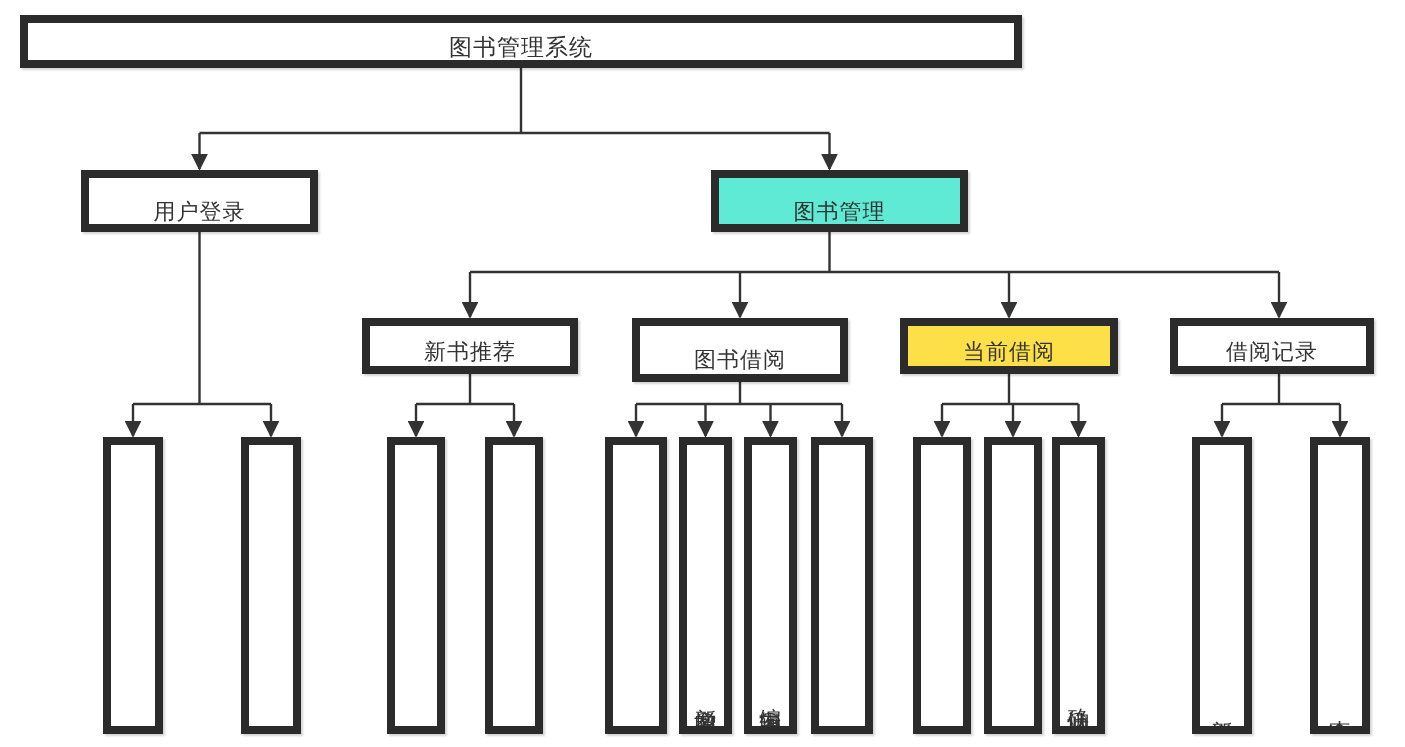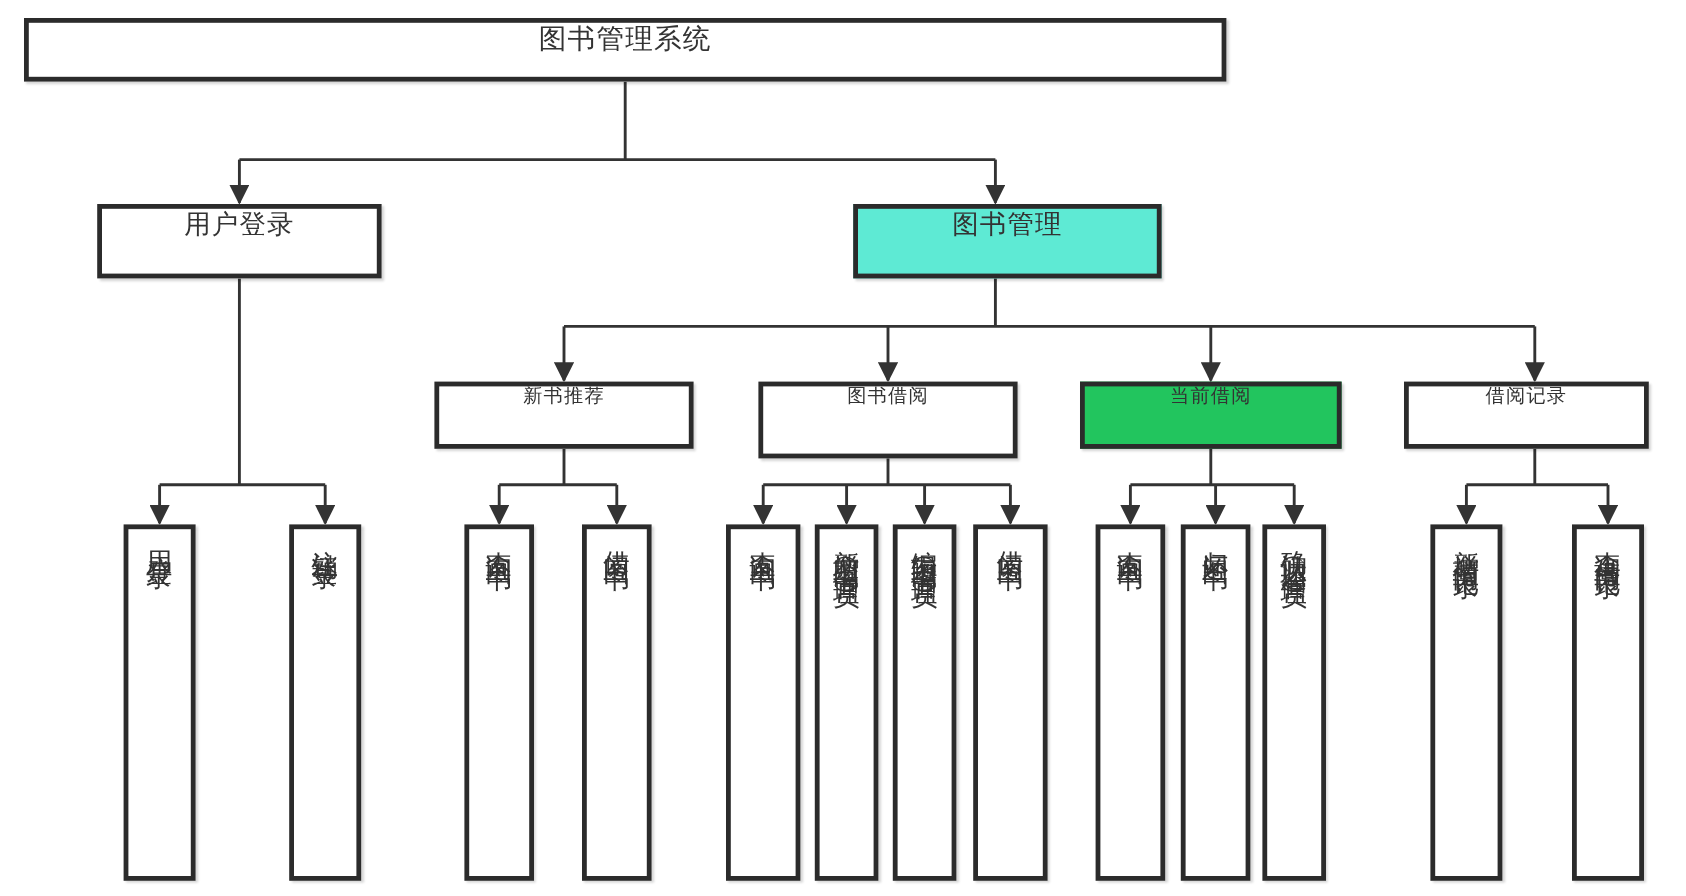--- a/index.html
+++ b/index.html
@@ -7,44 +7,44 @@
   body{
     font-family:"Liberation Sans","DejaVu Sans",sans-serif;
     width:1405px;height:747px;overflow:hidden;position:relative;
   }
   #diagram-root{position:relative;width:1405px;height:747px;}
   svg#tree-svg{position:absolute;left:0;top:0;width:1405px;height:747px;display:block;}
 
   .node-box{
     position:absolute;
     background:#ffffff;
-    border:4px solid #14532d;
+    border:8px solid #14532d;
     box-sizing:border-box;
     box-shadow:2px 2px 2px rgba(0,0,0,0.17);
-    display:flex;align-items:flex-start;justify-content:center;
+    display:flex;align-items:flex-end;justify-content:center;
     overflow:hidden;
   }
   .node-label{
     color:#333333;
     font-size:21px;
     letter-spacing:1px;
     line-height:1.15;
     white-space:nowrap;
     text-align:center;
   }
   .node-box.vertical .node-label{
     writing-mode:vertical-rl;
     text-orientation:upright;
     letter-spacing:4px;
     font-size:22px;
     white-space:nowrap;
   }
   .node-box.level-0 .node-label{font-size:23px;}
   .node-box.level-1 .node-label{font-size:22px;}
-  .node-box.level-2 .node-label{font-size:16px;font-family:Liberation Mono, monospace;}
+  .node-box.level-2 .node-label{font-size:22px;font-family:Liberation Mono, monospace;}
 
   #watermark{
     position:absolute;
     right:10px;bottom:3px;
     color:#b9b9b9;
     font-size:17px;
     letter-spacing:0.5px;
     white-space:nowrap;
     pointer-events:none;
     user-select:none;
@@ -106,21 +106,21 @@
       </div>
       <div class="node-box level-1" style="left: 711px; top: 170px; width: 257px; height: 62px; border-color: rgb(43, 43, 43); background: #5eead4;">
         <span class="node-label" style="color: rgb(51, 51, 51);">图书管理</span>
       </div>
       <div class="node-box level-2" style="left: 362px; top: 318px; width: 216px; height: 56px; border-color: rgb(43, 43, 43); background: rgb(255, 255, 255);">
         <span class="node-label" style="color: rgb(51, 51, 51);">新书推荐</span>
       </div>
       <div class="node-box level-2" style="left: 632px; top: 318px; width: 216px; height: 64px; border-color: rgb(43, 43, 43); background: rgb(255, 255, 255);">
         <span class="node-label" style="color: rgb(51, 51, 51);">图书借阅</span>
       </div>
-      <div class="node-box level-2" style="left: 900px; top: 318px; width: 218px; height: 56px; border-color: rgb(43, 43, 43); background: #22c55e;">
+      <div class="node-box level-2" style="left: 900px; top: 318px; width: 218px; height: 56px; border-color: rgb(43, 43, 43); background: #fde047;">
         <span class="node-label" style="color: rgb(51, 51, 51);">当前借阅</span>
       </div>
       <div class="node-box level-2" style="left: 1170px; top: 318px; width: 204px; height: 56px; border-color: rgb(43, 43, 43); background: rgb(255, 255, 255);">
         <span class="node-label" style="color: rgb(51, 51, 51);">借阅记录</span>
       </div>
       <div class="node-box level-3 vertical" style="left: 103px; top: 437px; width: 60px; height: 297px; border-color: rgb(43, 43, 43); background: rgb(255, 255, 255);">
         <span class="node-label" style="color: rgb(51, 51, 51);">用户登录</span>
       </div>
       <div class="node-box level-3 vertical" style="left: 241px; top: 437px; width: 60px; height: 297px; border-color: rgb(43, 43, 43); background: rgb(255, 255, 255);">
         <span class="node-label" style="color: rgb(51, 51, 51);">注销登录</span>

